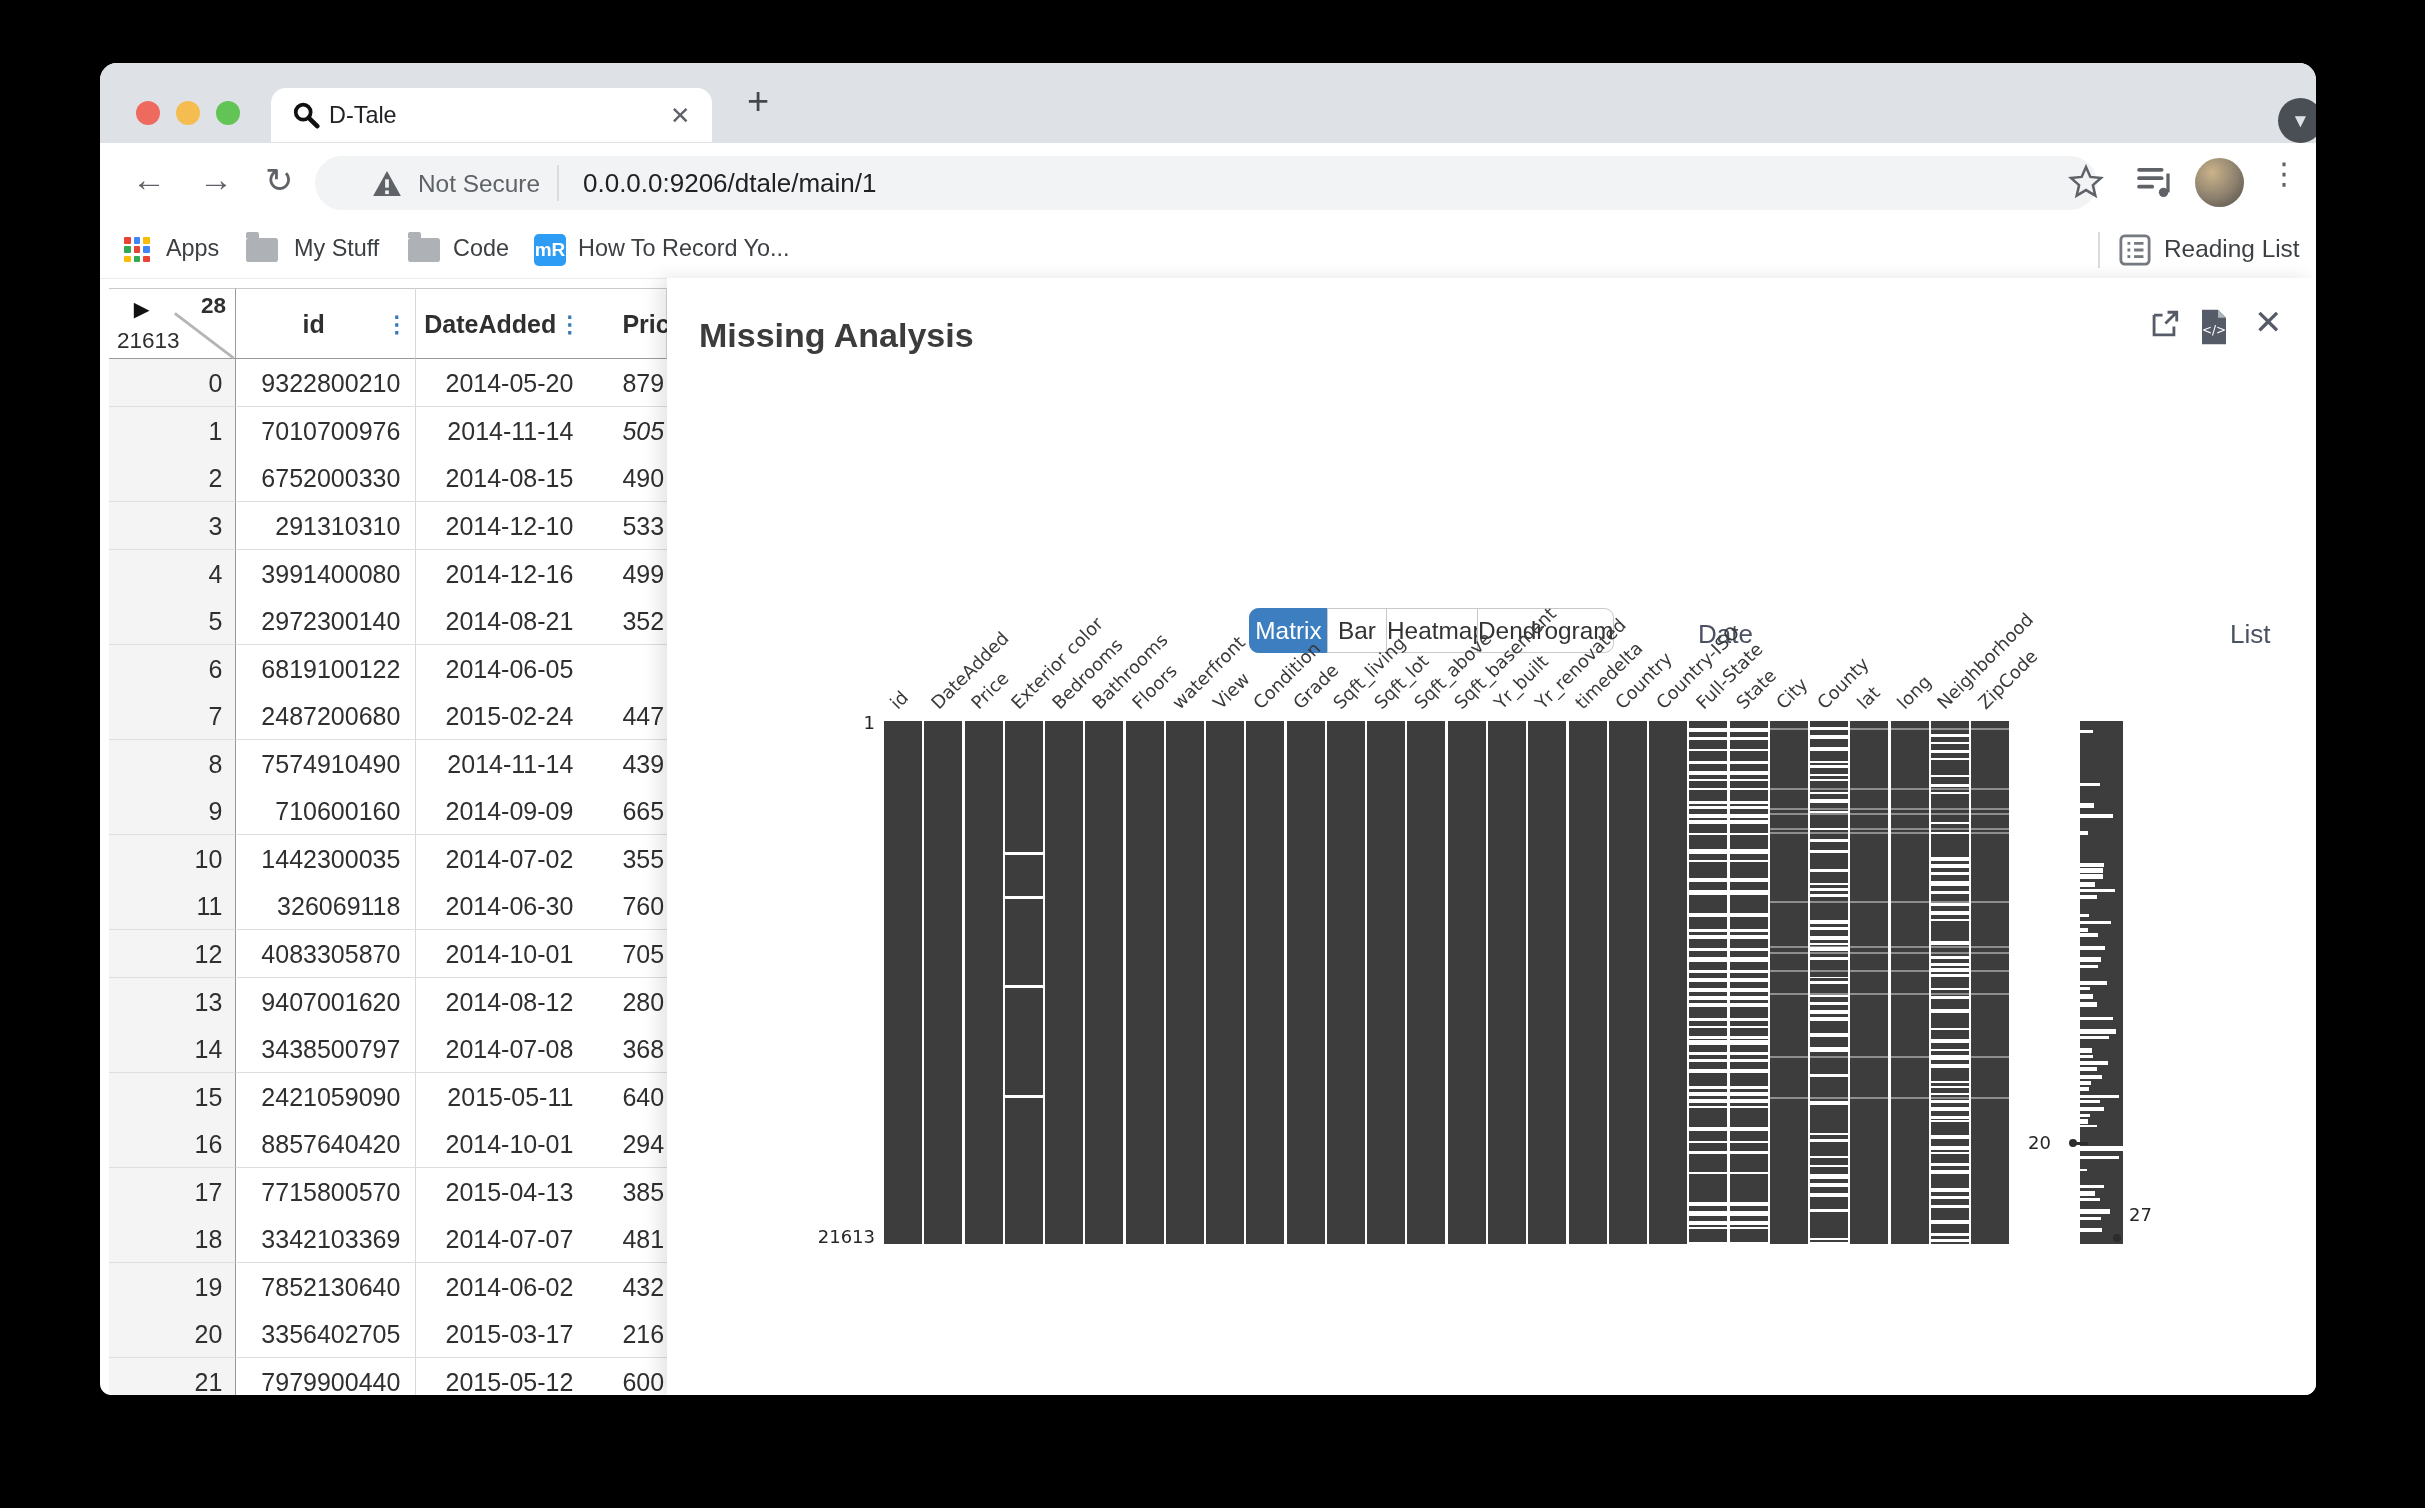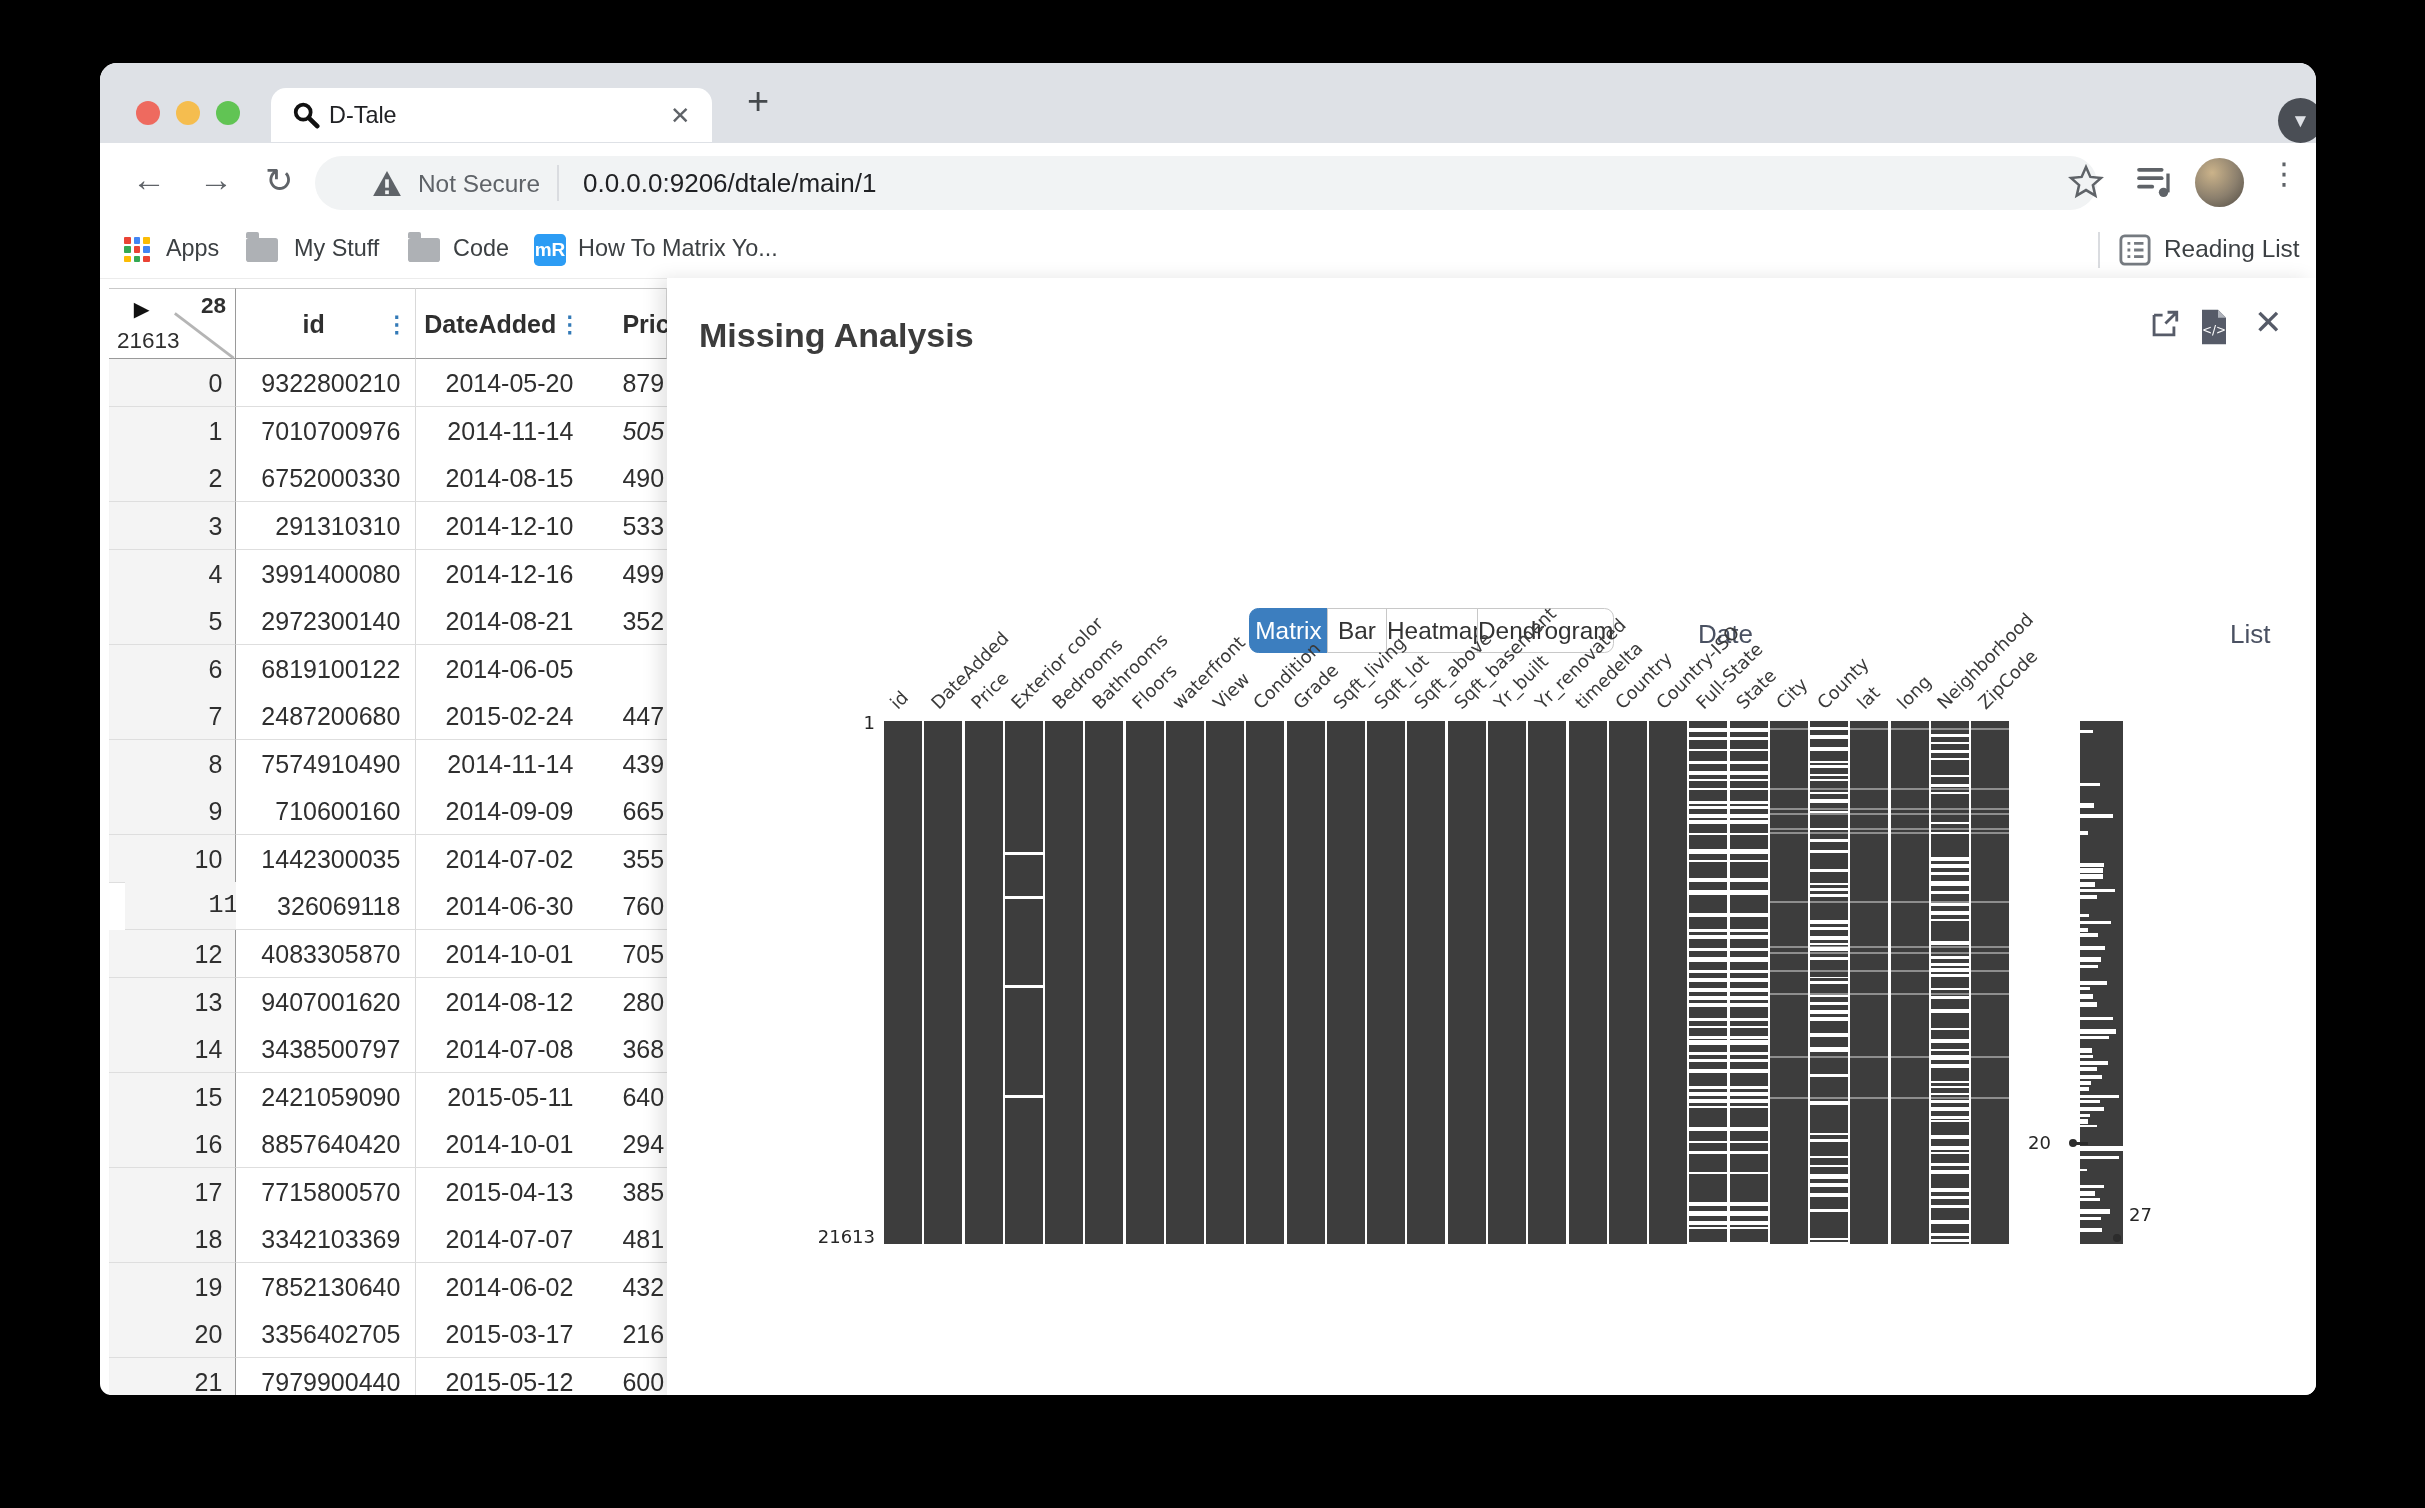--- a/index.html
+++ b/index.html
@@ -118,21 +118,21 @@
         <i style="background:#fbbc05"></i>
         <i style="background:#34a853"></i>
         <i style="background:#ea4335"></i>
       </div>
     <span class="bm-label abs" style="left:66px">Apps</span>
     <div class="folder abs" style="left:146px"></div>
     <span class="bm-label abs" style="left:194px">My Stuff</span>
     <div class="folder abs" style="left:308px"></div>
     <span class="bm-label abs" style="left:353px">Code</span>
     <div id="mr-badge" class="abs" style="left:434px">mR</div>
-    <span class="bm-label abs" style="left:478px">How To Matrix Yo...</span>
+    <span class="bm-label abs" style="left:478px">How To Record Yo...</span>
     <div id="rl-divider" class="abs"></div>
     <svg class="abs" style="left:2019px;top:13px" width="32" height="32" viewBox="0 0 34 34">
         <rect x="2" y="2" width="30" height="30" rx="4" fill="none" stroke="#757a80" stroke-width="3"></rect>
         <g stroke="#757a80" stroke-width="3">
           <line x1="9" y1="10" x2="12" y2="10"></line>
           <line x1="16" y1="10" x2="26" y2="10"></line>
           <line x1="9" y1="17" x2="12" y2="17"></line>
           <line x1="16" y1="17" x2="26" y2="17"></line>
           <line x1="9" y1="24" x2="12" y2="24"></line>
           <line x1="16" y1="24" x2="26" y2="24"></line>
@@ -198,21 +198,21 @@
       <div class="cell datacell" style="left: 307px; top: 452px; width: 173px; height: 48px; line-height: 48px;">2014-11-14</div>
       <div class="cell datacell" style="left: 479px; top: 452px; width: 79px; height: 48px; line-height: 48px; text-align: left; padding-left: 34px; border-right: none;">439</div>
       <div class="cell idxcell" style="left: 0px; top: 499px; width: 127px; height: 48px; line-height: 48px; border-right: 1.9px solid rgb(154, 154, 154);">9</div>
       <div class="cell datacell" style="left: 127px; top: 499px; width: 180px; height: 48px; line-height: 48px;">710600160</div>
       <div class="cell datacell" style="left: 307px; top: 499px; width: 173px; height: 48px; line-height: 48px;">2014-09-09</div>
       <div class="cell datacell" style="left: 479px; top: 499px; width: 79px; height: 48px; line-height: 48px; text-align: left; padding-left: 34px; border-right: none;">665</div>
       <div class="cell idxcell" style="left: 0px; top: 547px; width: 127px; height: 48px; line-height: 48px; border-right: 1.9px solid rgb(154, 154, 154);">10</div>
       <div class="cell datacell" style="left: 127px; top: 547px; width: 180px; height: 48px; line-height: 48px;">1442300035</div>
       <div class="cell datacell" style="left: 307px; top: 547px; width: 173px; height: 48px; line-height: 48px;">2014-07-02</div>
       <div class="cell datacell" style="left: 479px; top: 547px; width: 79px; height: 48px; line-height: 48px; text-align: left; padding-left: 34px; border-right: none;">355</div>
-      <div class="cell idxcell" style="left: 16px; top: 594px; width: 127px; height: 48px; line-height: 48px; border-right: 1.9px solid rgb(154, 154, 154); font-family: Liberation Mono, monospace;">11</div>
+      <div class="cell idxcell" style="left: 0px; top: 594px; width: 127px; height: 48px; line-height: 48px; border-right: 1.9px solid rgb(154, 154, 154);">11</div>
       <div class="cell datacell" style="left: 127px; top: 594px; width: 180px; height: 48px; line-height: 48px;">326069118</div>
       <div class="cell datacell" style="left: 307px; top: 594px; width: 173px; height: 48px; line-height: 48px;">2014-06-30</div>
       <div class="cell datacell" style="left: 479px; top: 594px; width: 79px; height: 48px; line-height: 48px; text-align: center; padding-left: 34px; border-right: none;">760</div>
       <div class="cell idxcell" style="left: 0px; top: 642px; width: 127px; height: 48px; line-height: 48px; border-right: 1.9px solid rgb(154, 154, 154);">12</div>
       <div class="cell datacell" style="left: 127px; top: 642px; width: 180px; height: 48px; line-height: 48px;">4083305870</div>
       <div class="cell datacell" style="left: 307px; top: 642px; width: 173px; height: 48px; line-height: 48px;">2014-10-01</div>
       <div class="cell datacell" style="left: 479px; top: 642px; width: 79px; height: 48px; line-height: 48px; text-align: left; padding-left: 34px; border-right: none;">705</div>
       <div class="cell idxcell" style="left: 0px; top: 690px; width: 127px; height: 48px; line-height: 48px; border-right: 1.9px solid rgb(154, 154, 154);">13</div>
       <div class="cell datacell" style="left: 127px; top: 690px; width: 180px; height: 48px; line-height: 48px;">9407001620</div>
       <div class="cell datacell" style="left: 307px; top: 690px; width: 173px; height: 48px; line-height: 48px;">2014-08-12</div>

